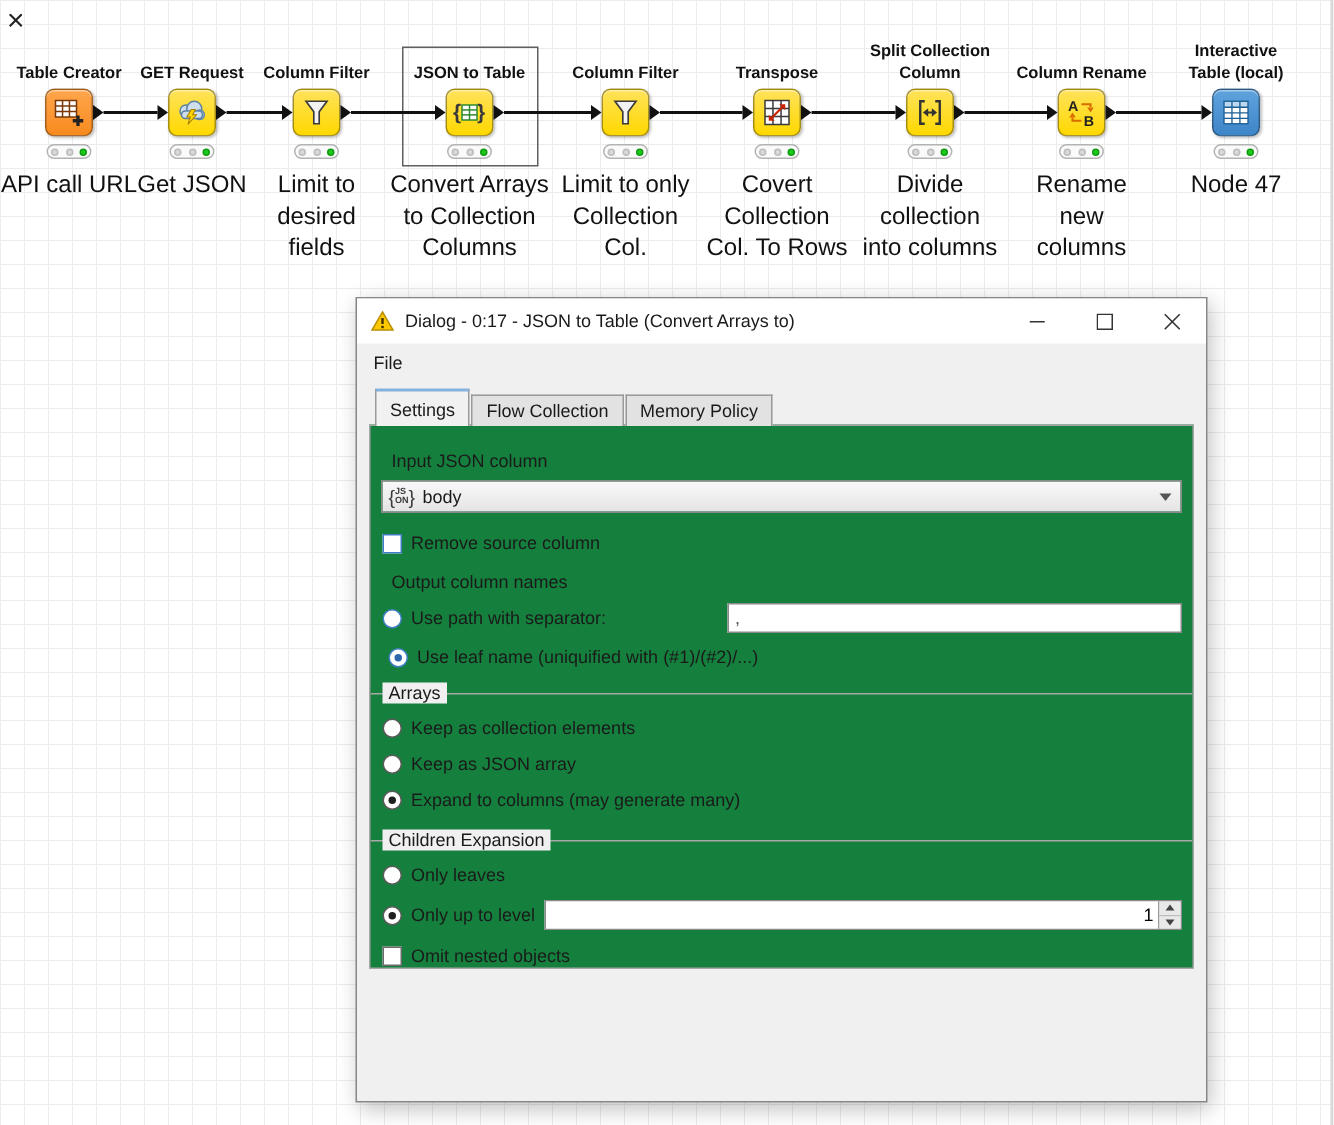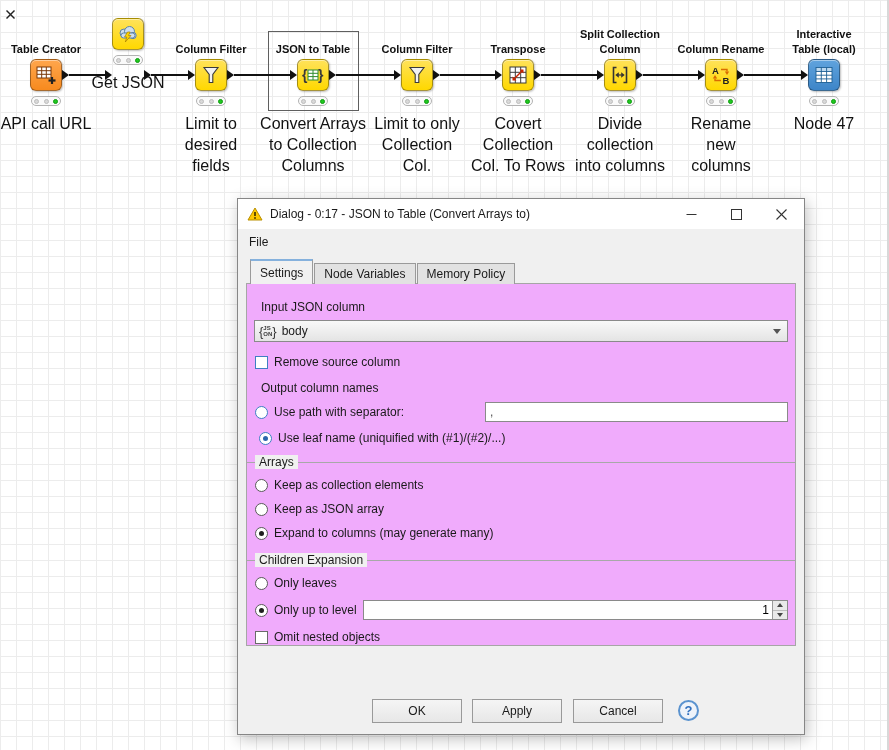--- a/index.html
+++ b/index.html
@@ -45,21 +45,21 @@
   .title-text { margin-left:7px; font-size:12px; white-space:nowrap; }
   .win-controls { margin-left:auto; display:flex; height:100%; }
   .win-btn { width:45px; display:flex; align-items:center; justify-content:center; }
   .menubar { height:26px; display:flex; align-items:center; padding-left:4px; }
   .menu-item { padding:3px 7px; }
 
   .tabs { display:flex; align-items:flex-end; padding-left:12px; margin-top:4px; margin-bottom:-1px; position:relative; z-index:2; }
   .tab { height:21px; padding:3px 9px 0; background:#e2e2e2; border:1px solid #9a9a9a; border-bottom:none; margin-right:1px; }
   .tab.active { height:25px; padding-top:5px; background:#f1f1f1; border-top:2px solid #85b1dd; }
 
-  .panel { position:relative; z-index:1; margin:0 8px; height:363px; border:1px solid #a6a6a6; background:#f0abfc; overflow:hidden; }
+  .panel { position:relative; z-index:1; margin:0 8px; height:363px; border:1px solid #a6a6a6; background:#15803d; overflow:hidden; }
   .sec-label { margin:16px 0 0 14px; }
   .combo { margin:6px 7px 0; height:22px; border:1px solid #8a8a8a; background:linear-gradient(#f9f9f9,#e4e4e4);
     display:flex; align-items:center; padding:0 6px 0 4px; }
   .json-mini { display:flex; align-items:center; margin-right:5px; color:#3a3a3a; }
   .json-mini .brace { font-size:13px; }
   .json-mini .ltrs { display:flex; flex-direction:column; font-size:6px; line-height:6px; font-weight:bold; }
   .combo-chevron { margin-left:auto; width:0; height:0; border-left:4px solid transparent; border-right:4px solid transparent; border-top:5px solid #555; }
 
   .ctl-row { display:flex; align-items:center; gap:6px; }
   .radio { flex:0 0 auto; width:13px; height:13px; border:1px solid #5a5a5a; border-radius:50%; background:#fff; position:relative; }
@@ -125,20 +125,21 @@
     </div>
     <div class="traffic">
         <span class="dot"></span>
         <span class="dot"></span>
         <span class="dot green"></span>
       </div>
     <div class="node-label">API call URL</div>
   </div>
 
   <div class="node" style="left:73px">
+    <div class="node-title">GET Request</div>
     <div class="node-icon icon-yellow">
       <svg viewBox="0 0 22 22" width="22" height="22">
         <g fill="#cfdeec" stroke="#5d82a4">
             <circle cx="7" cy="10" r="4"></circle>
             <circle cx="12.5" cy="8.5" r="5"></circle>
             <circle cx="16" cy="12.5" r="3.2"></circle>
             <rect x="4" y="10" width="14" height="5" rx="2.5"></rect>
           </g>
         <polygon points="10.5,9 7.5,14 9.8,14 8.3,19 14,12.5 11.5,12.5 13.2,9" fill="#ffd400" stroke="#a87e00" stroke-width="0.7"></polygon>
       </svg>
@@ -360,21 +361,21 @@
         </div>
     </div>
   </div>
 
   <div class="menubar">
     <span class="menu-item">File</span>
   </div>
 
   <div class="tabs">
     <div class="tab active">Settings</div>
-    <div class="tab">Node Variables</div>
+    <div class="tab">Flow Collection</div>
     <div class="tab">Memory Policy</div>
   </div>
 
   <div class="panel">
 
     <div class="sec-label">Input JSON column</div>
 
     <div class="combo">
       <span class="json-mini">
         <span class="brace">{</span>
@@ -444,20 +445,14 @@
         </span>
       </div>
       <div class="ctl-row">
         <span class="checkbox"></span>
         <span>Omit nested objects</span>
       </div>
     </div>
 
   </div>
 
-  <div class="btn-row">
-    <div class="btn btn-ok">OK</div>
-    <div class="btn btn-apply">Apply</div>
-    <div class="btn btn-cancel">Cancel</div>
-    <div class="help-btn">?</div>
-  </div>
 
 </div>
 
 </body></html>

